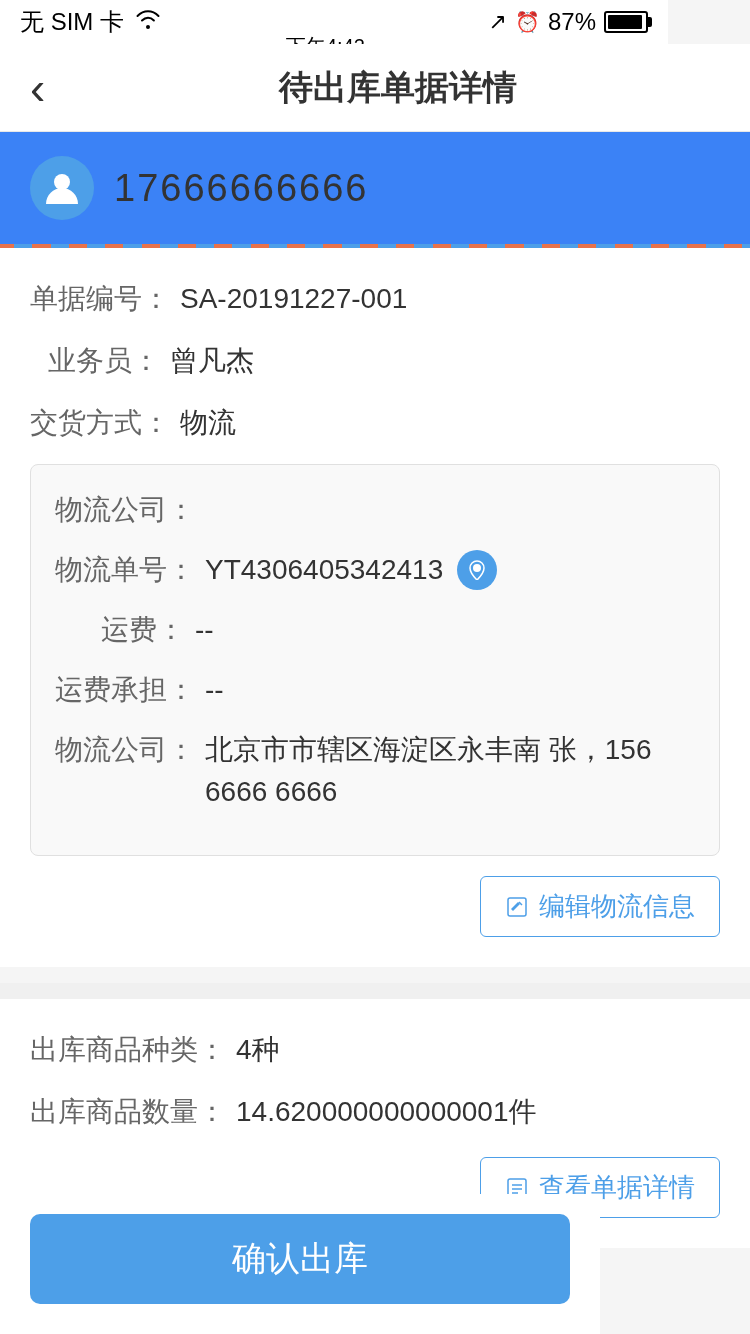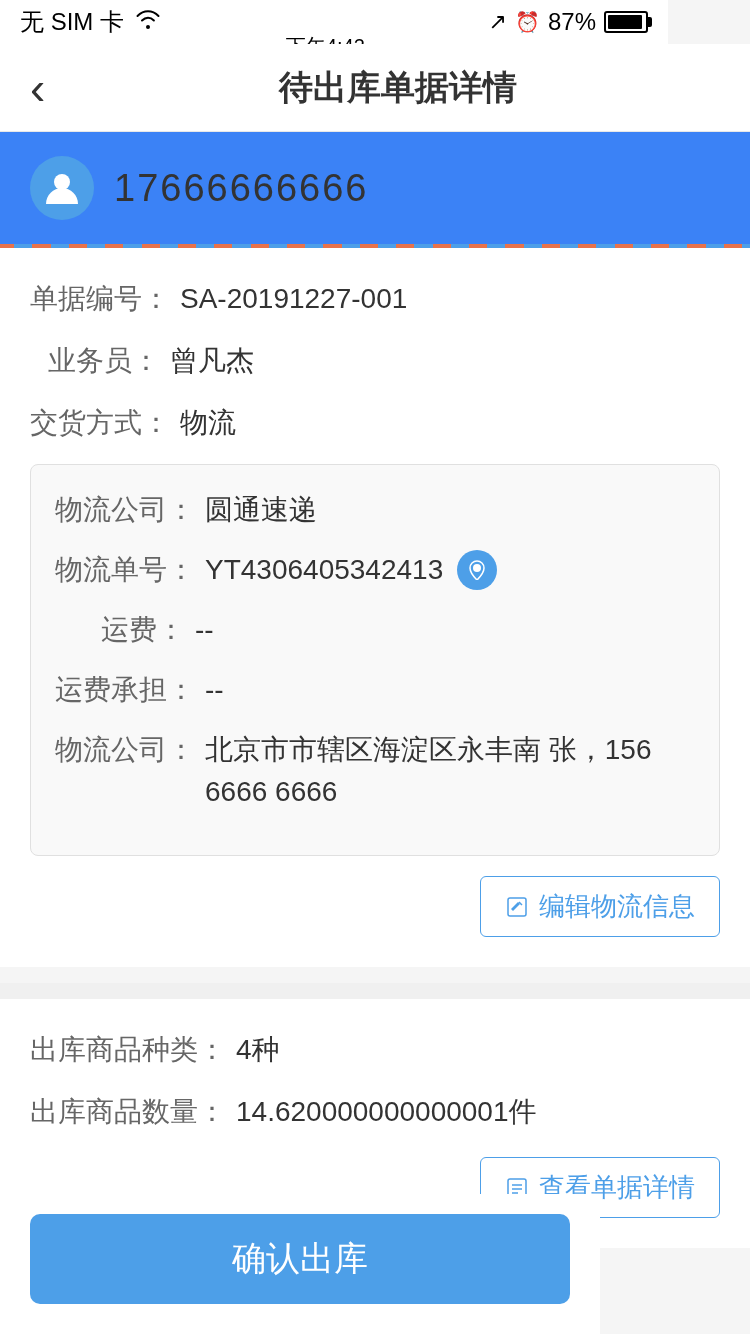--- a/index.html
+++ b/index.html
@@ -296,21 +296,20 @@
       <span class="info-value">曾凡杰</span>
     </div>
     <div class="info-row">
       <span class="info-label">交货方式：</span>
       <span class="info-value">物流</span>
     </div>
 
     <div class="card-box">
       <div class="info-row">
         <span class="info-label">物流公司：</span>
-        <span class="info-value">圆通速递</span>
       </div>
       <div class="info-row">
         <span class="info-label">物流单号：</span>
         <span class="info-value with-icon">
           <span>YT43064053424​13</span>
           <span style="display:inline-flex;align-items:center;justify-content:center;width:40px;height:40px;background:#4d9fe8;border-radius:50%;cursor:pointer;">
             <svg width="20" height="20" viewBox="0 0 20 20" fill="none">
               <circle cx="10" cy="8" r="4" fill="#fff"></circle>
               <path d="M10 20C10 20 3 13 3 8a7 7 0 1 1 14 0c0 5-7 12-7 12z" stroke="#fff" stroke-width="1.5" fill="none"></path>
             </svg>

